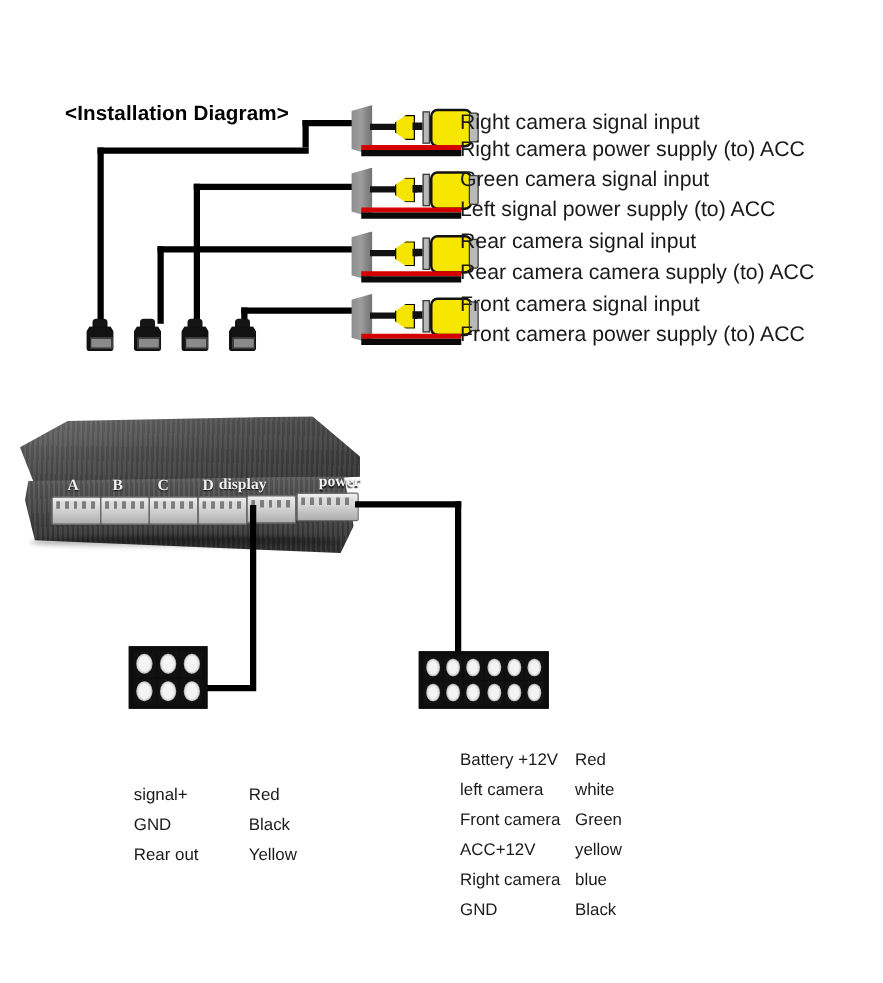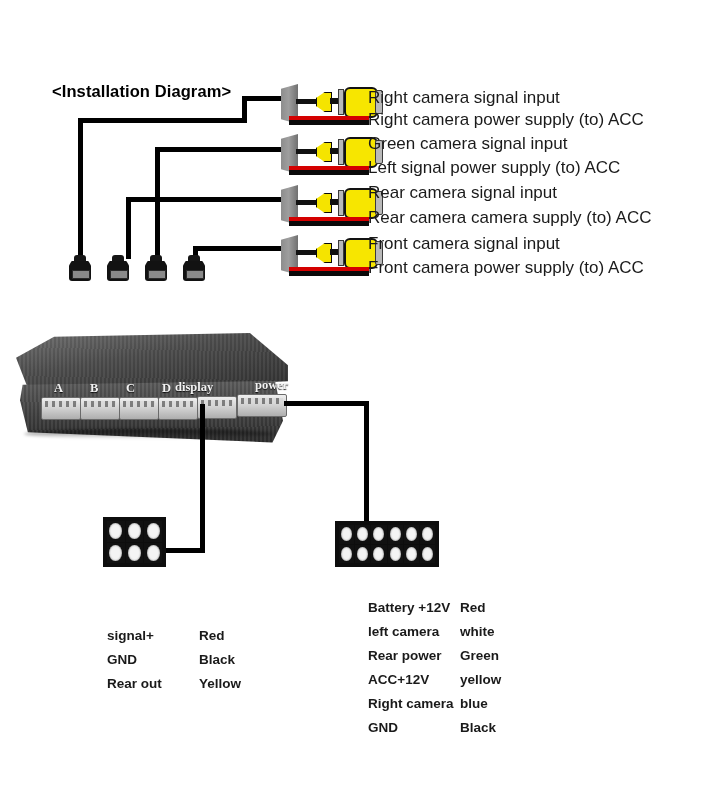--- a/index.html
+++ b/index.html
@@ -285,21 +285,20 @@
   .legend-row {
     position: relative;
     height: 24px;
     white-space: nowrap;
   }
   .legend-name, .legend-color {
     position: absolute;
     top: 0;
     font-size: 13.5px;
     color: #1a1a1a;
-    font-weight: bold;
   }
   .legend-name { left: 0; }
   #legend-display .legend-color { left: 92px; }
   #legend-power   .legend-color { left: 92px; }
   #legend-display { left: 107px; top: 628px; }
   #legend-power   { left: 368px; top: 600px; }
 </style>
 </head>
 <body>
 
@@ -511,21 +510,21 @@
   <div class="legend" id="legend-power">
     <div class="legend-row">
       <span class="legend-name">Battery +12V</span>
       <span class="legend-color">Red</span>
     </div>
     <div class="legend-row">
       <span class="legend-name">left camera</span>
       <span class="legend-color">white</span>
     </div>
     <div class="legend-row">
-      <span class="legend-name">Rear power</span>
+      <span class="legend-name">Front camera</span>
       <span class="legend-color">Green</span>
     </div>
     <div class="legend-row">
       <span class="legend-name">ACC+12V</span>
       <span class="legend-color">yellow</span>
     </div>
     <div class="legend-row">
       <span class="legend-name">Right camera</span>
       <span class="legend-color">blue</span>
     </div>

